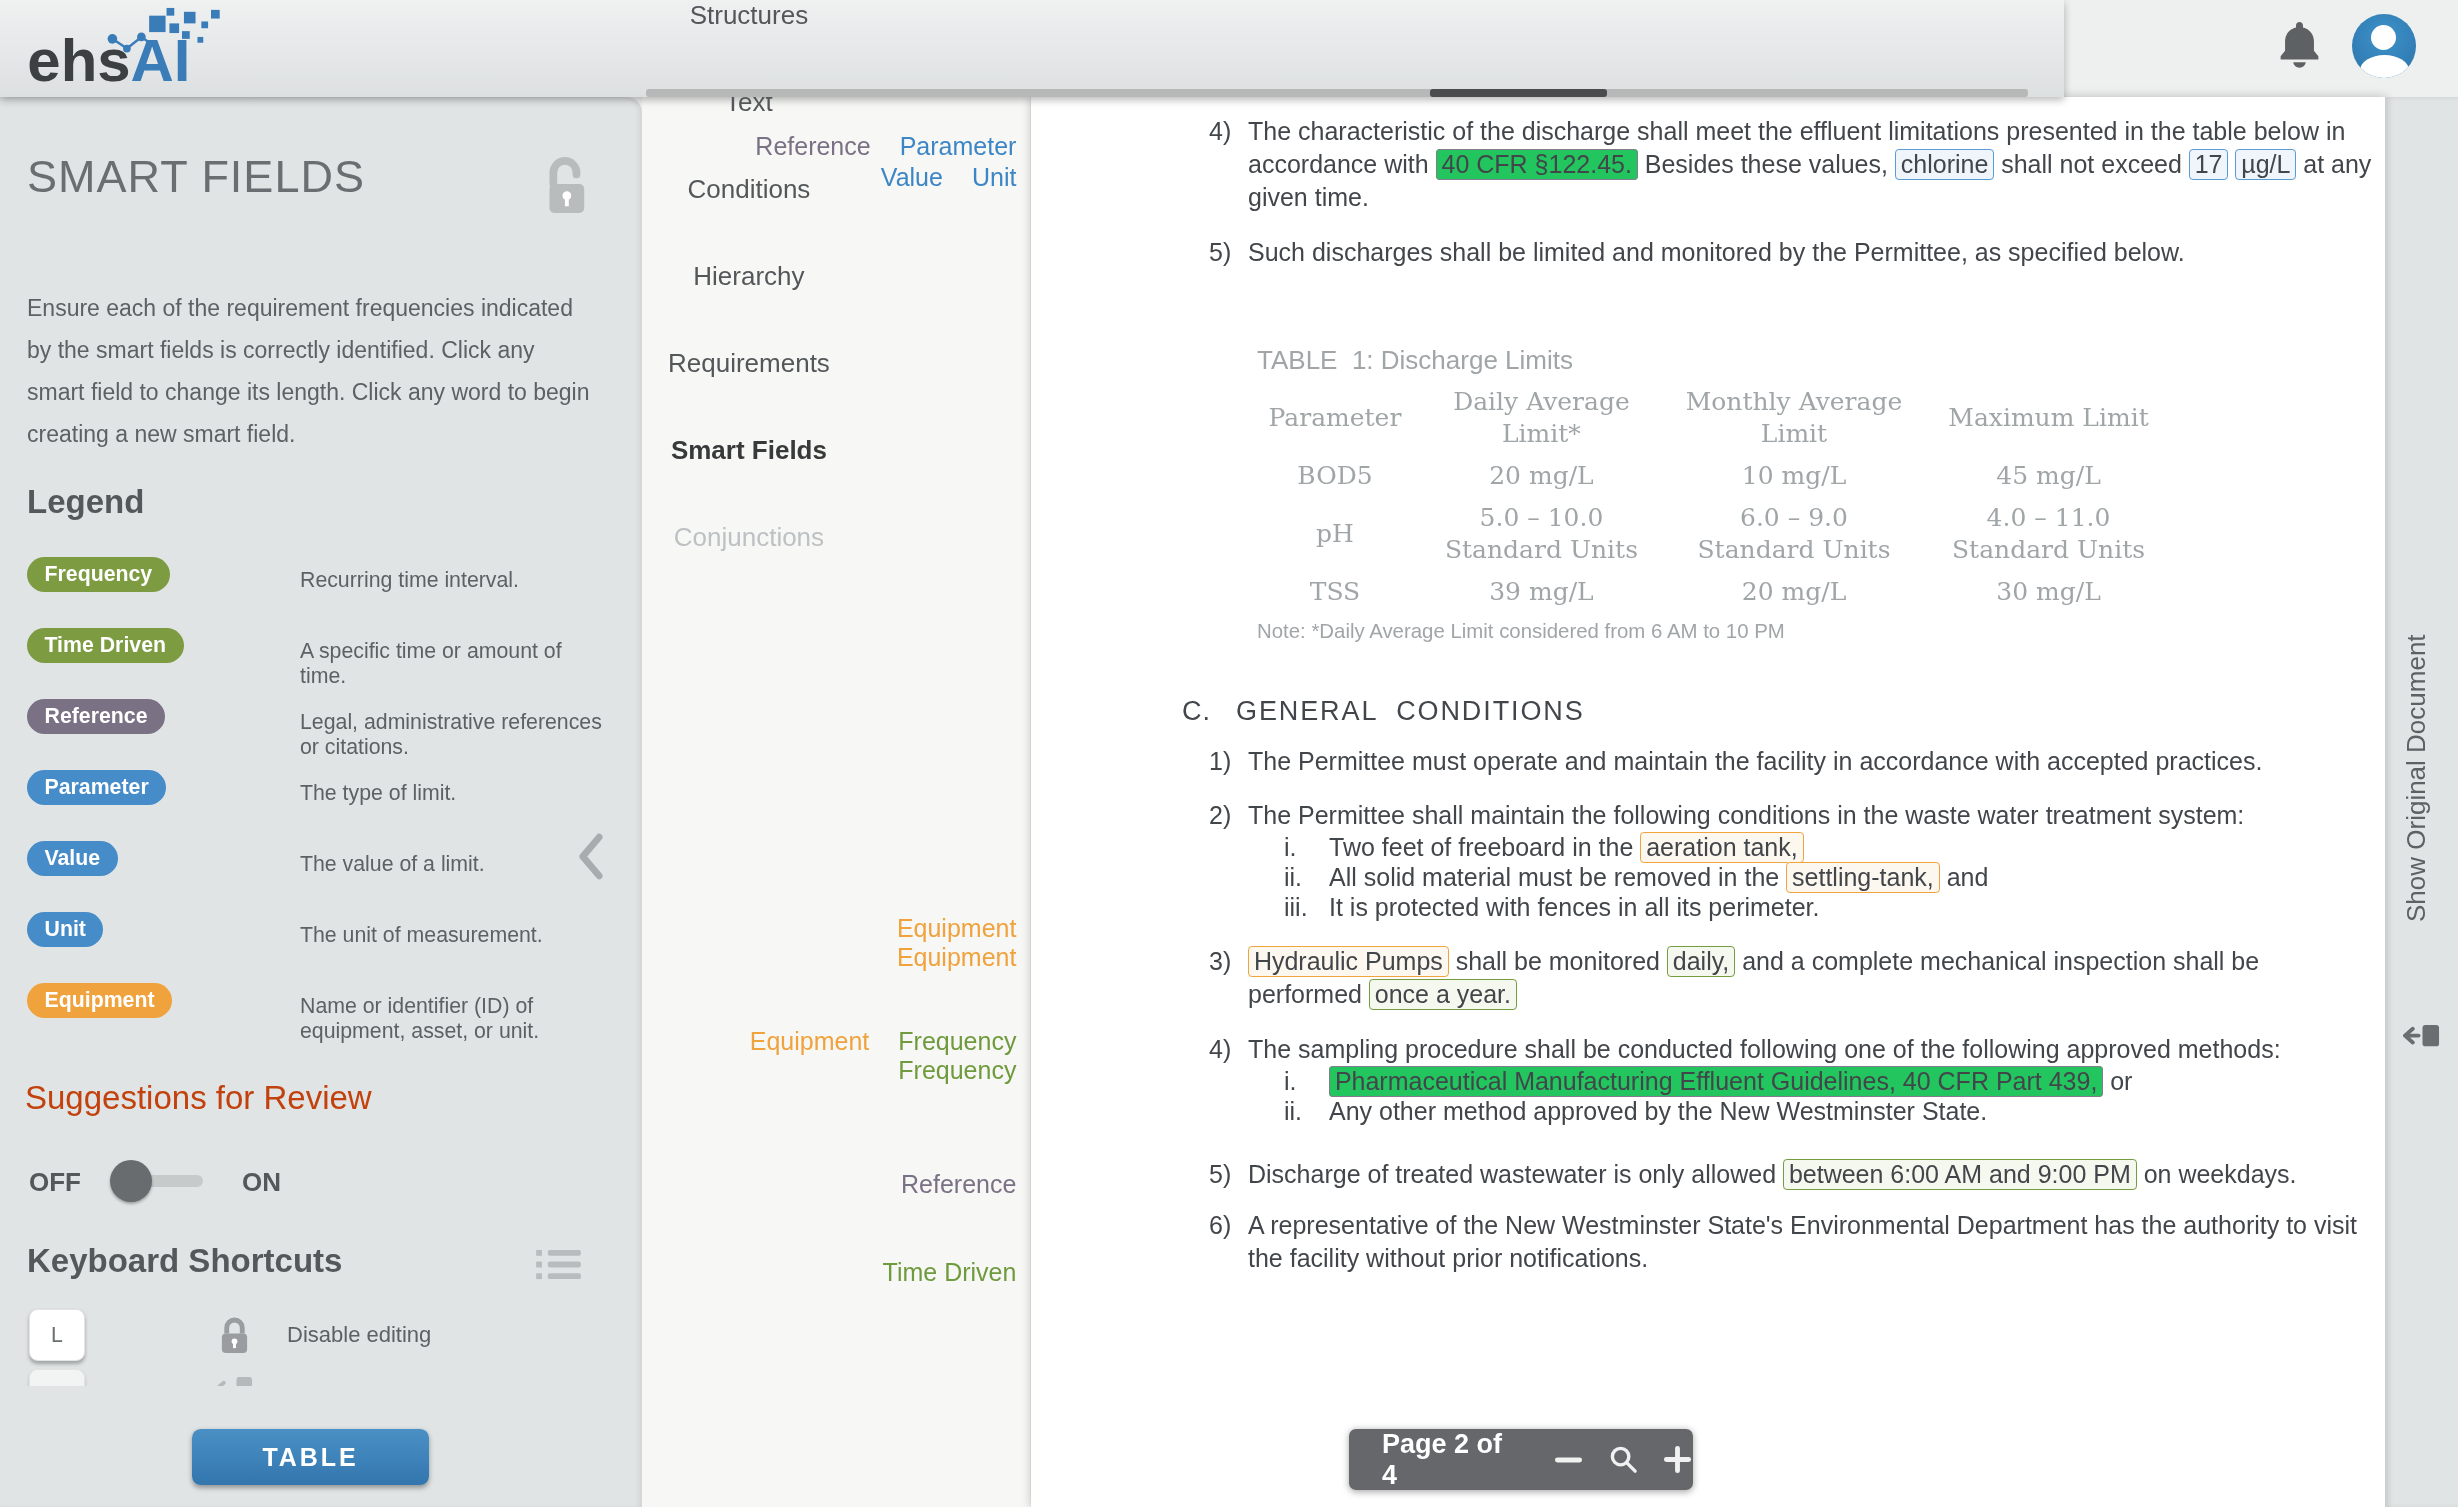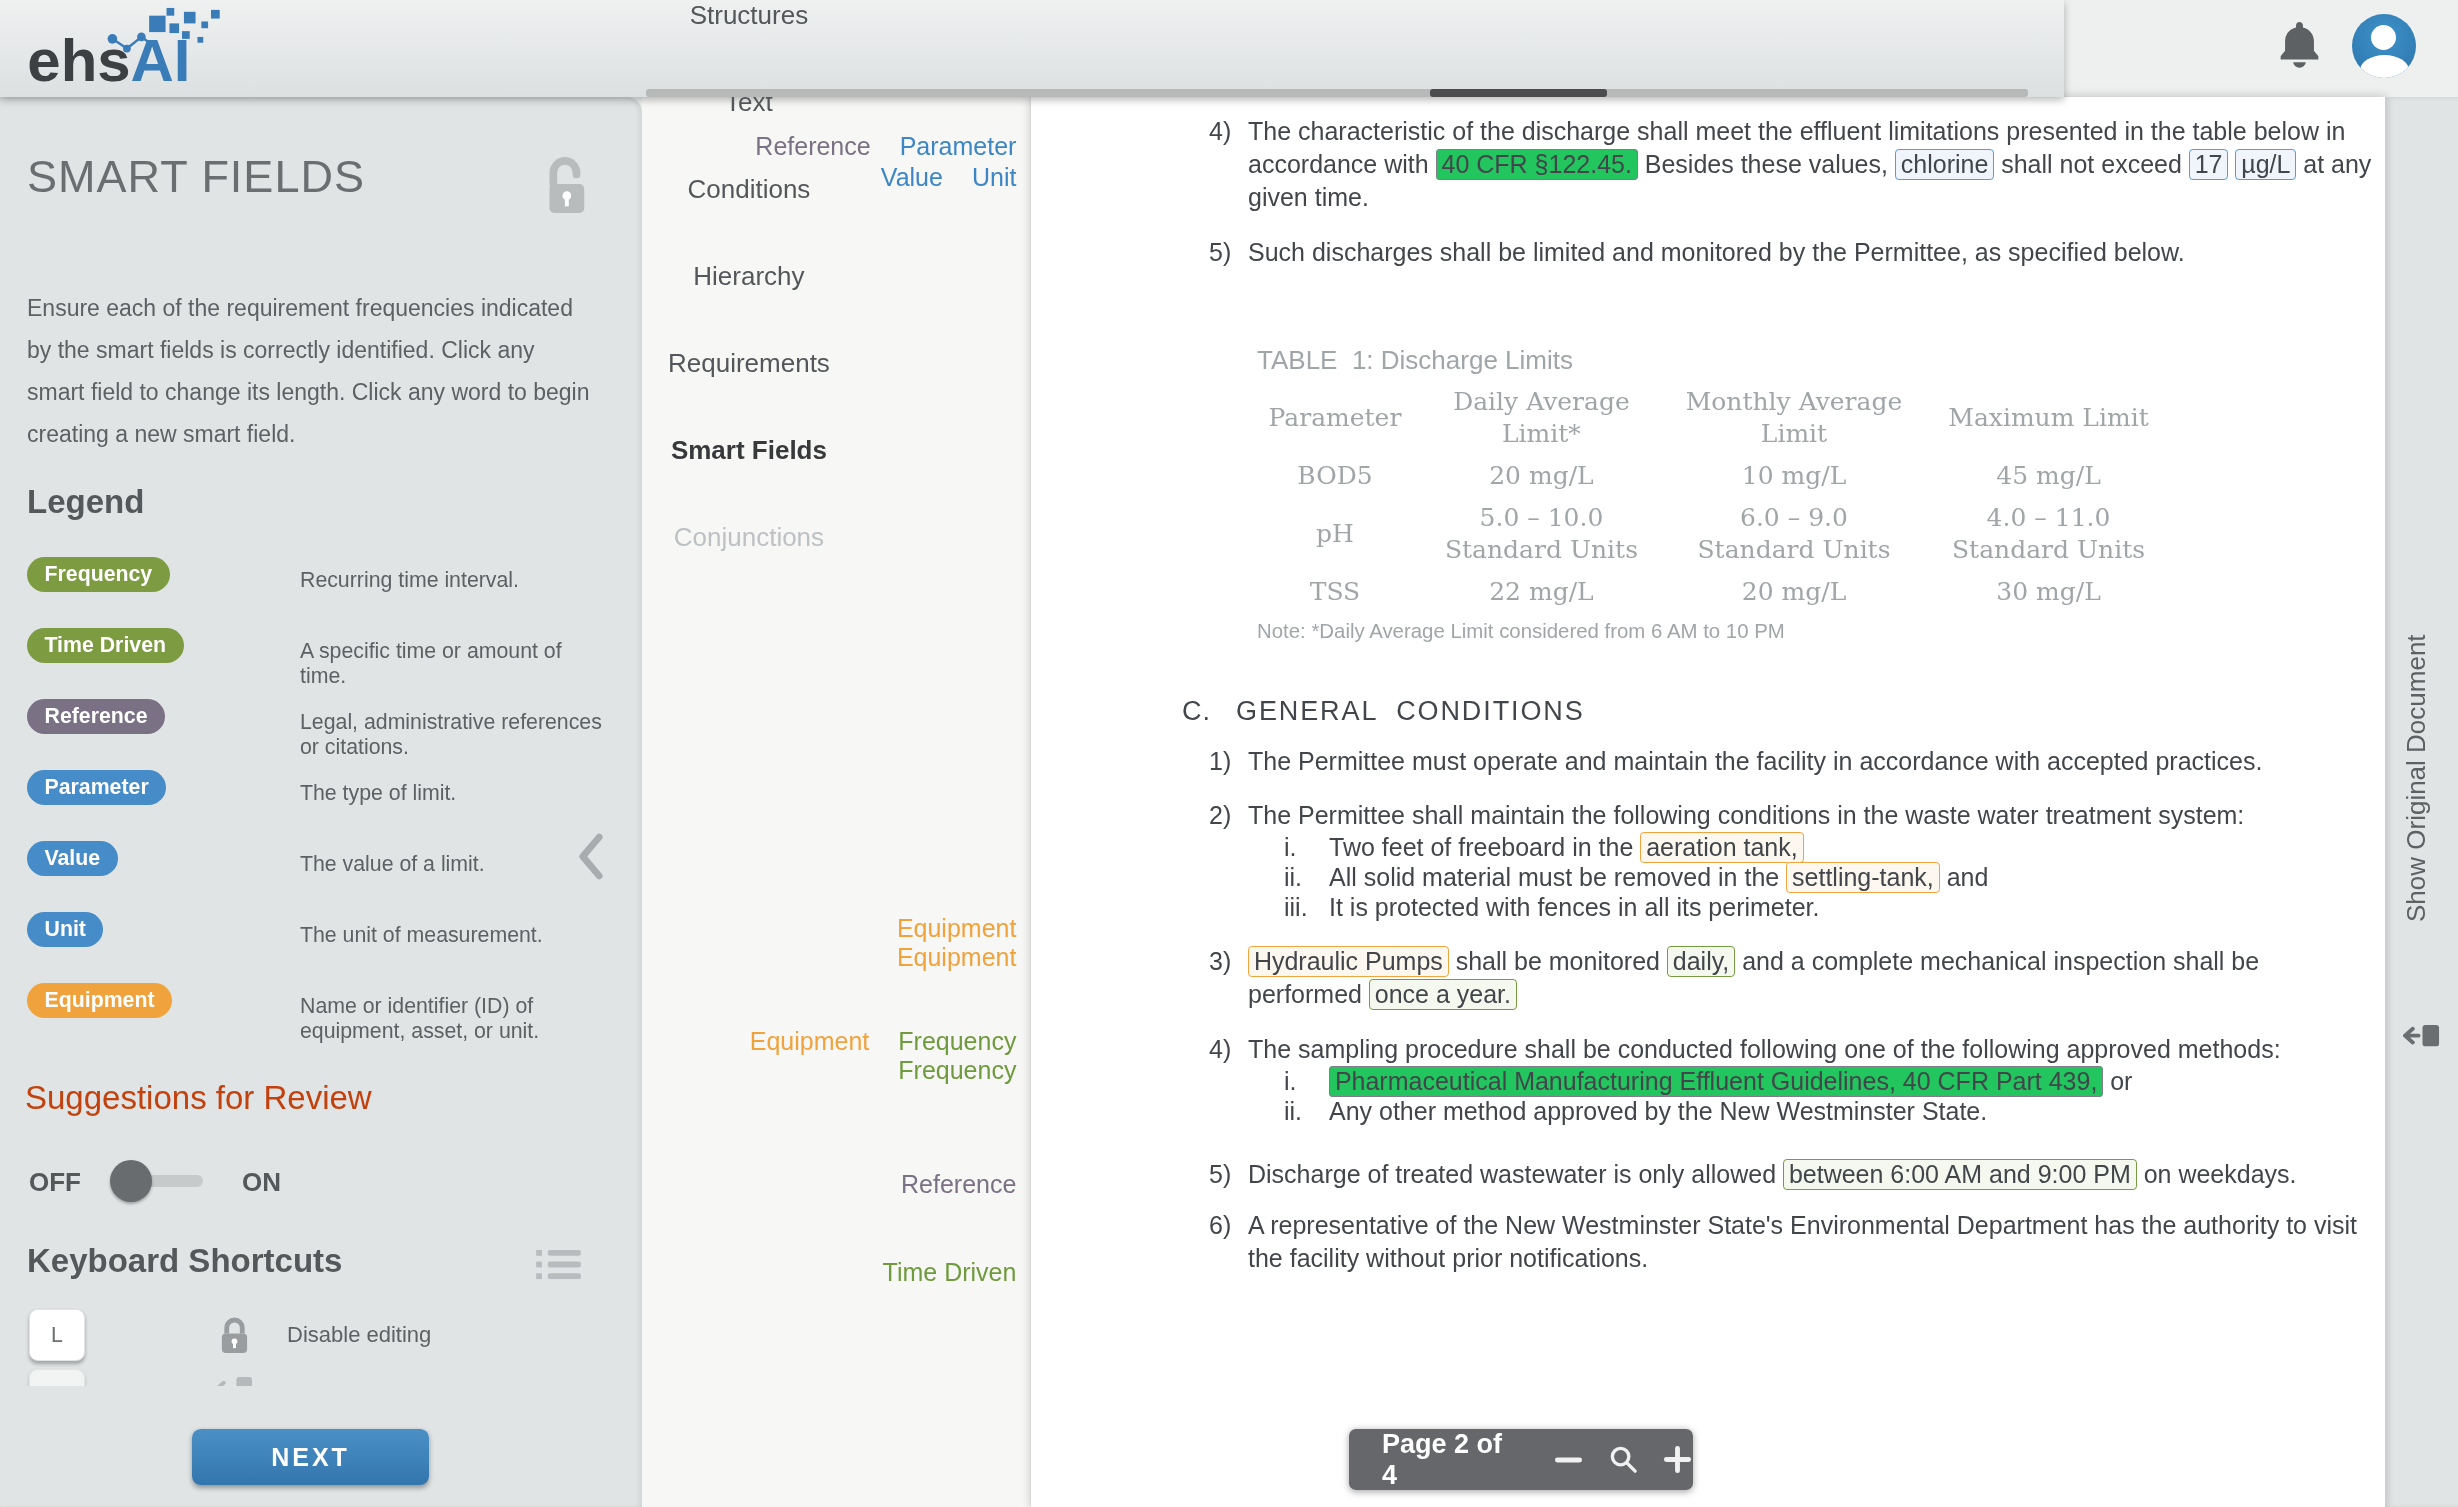--- a/index.html
+++ b/index.html
@@ -239,21 +239,21 @@
             <div class="keycap"></div>
             <span class="ks-ic">
               <svg width="39" height="39" viewBox="0 0 40 40">
                 <rect x="22" y="2" width="16" height="20" rx="3" fill="#9a9da0"></rect>
                 <path d="M2 14 h14 M2 14 l7 -6 M2 14 l7 6" fill="none" stroke="#9a9da0" stroke-width="4" stroke-linecap="round"></path>
               </svg>
             </span>
             <span class="ks-label">Show original document</span>
           </div>
         </div>
-      <button id="next-btn">NEXT</button>
+      <button id="next-btn">TABLE</button>
     </div>
 
     <div id="margincol">
         <div class="ml-row" style="top: 35px;">
           <span class="ml ml-reference">Reference</span>
           <span class="ml ml-parameter">Parameter</span>
         </div>
         <div class="ml-row" style="top: 66px;">
           <span class="ml ml-parameter">Value</span>
           <span class="ml ml-parameter">Unit</span>
@@ -305,21 +305,21 @@
                 <div class="dtc">45 mg/L</div>
               </div>
               <div class="dtr">
                 <div class="dtc dcol0">pH</div>
                 <div class="dtc">5.0 – 10.0 Standard Units</div>
                 <div class="dtc">6.0 – 9.0 Standard Units</div>
                 <div class="dtc">4.0 – 11.0 Standard Units</div>
               </div>
               <div class="dtr">
                 <div class="dtc dcol0">TSS</div>
-                <div class="dtc">22 mg/L</div>
+                <div class="dtc">39 mg/L</div>
                 <div class="dtc">20 mg/L</div>
                 <div class="dtc">30 mg/L</div>
               </div>
             </div>
             <div id="dtable-note">Note: *Daily Average Limit considered from 6 AM to 10 PM</div>
           </div>
           <div id="dsection" style="margin-top: 53px;"><span>C.</span><span class="sec-title">GENERAL  CONDITIONS</span></div>
           <div class="ditem" style="margin-top: 17.5px;">
             <div class="dnum">1)</div>
             <div class="dtext">The Permittee must operate and maintain the facility in accordance with accepted practices.</div>

